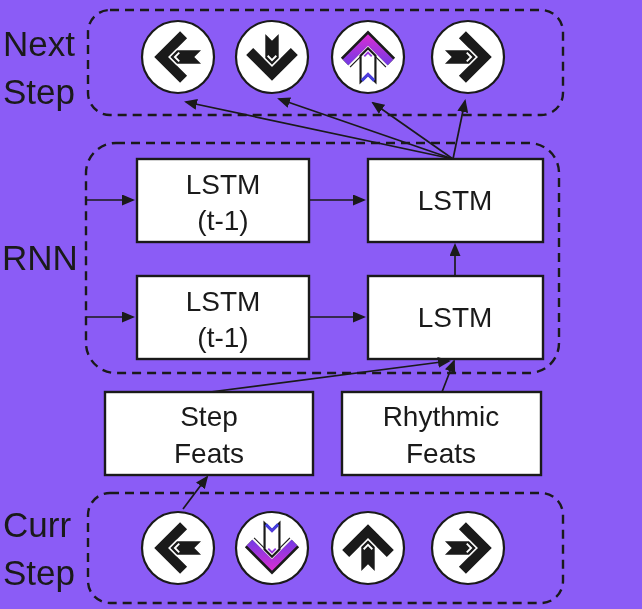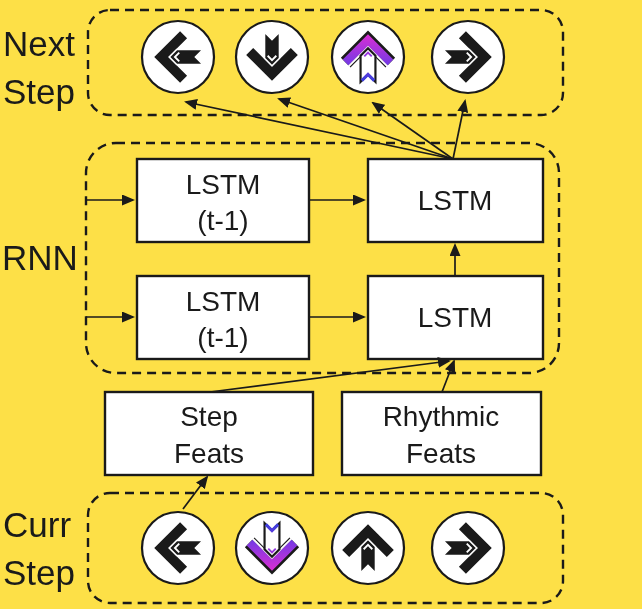--- a/index.html
+++ b/index.html
@@ -1,17 +1,17 @@
 <!DOCTYPE html>
 <html style="--ink: #1a1a1a;"><head>
 <meta charset="utf-8">
 <style>
   :root { --ink: #1a1a1a; }
   html, body { margin: 0; padding: 0; background: #ffffff; }
-  .stage { width: 642px; height: 609px; position: relative; overflow: hidden; background: #fde047; }
+  .stage { width: 642px; height: 609px; position: relative; overflow: hidden; background: #8b5cf6; }
   svg text {
     font-family: "Liberation Sans", sans-serif;
     fill: var(--ink);
   }
   .side-label { font-size: 35px; }
   .box-label  { font-size: 28px; text-anchor: middle; }
   .solid-box  { fill: #fff; stroke: var(--ink); stroke-width: 2.4; }
   .group-box  { fill: none; stroke: var(--ink); stroke-width: 2.4; stroke-dasharray: 9 6; }
   .conn       { stroke: var(--ink); stroke-width: 1.7; fill: none; marker-end: url(#ah); }
   #ah path    { fill: var(--ink); }

